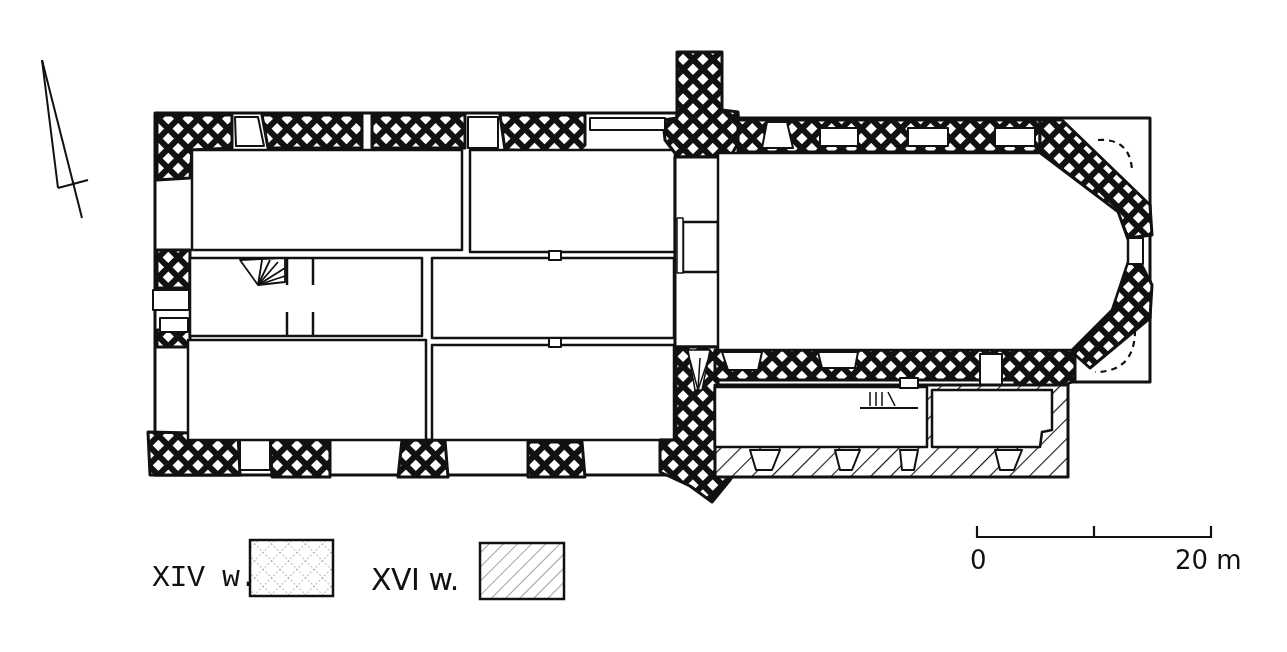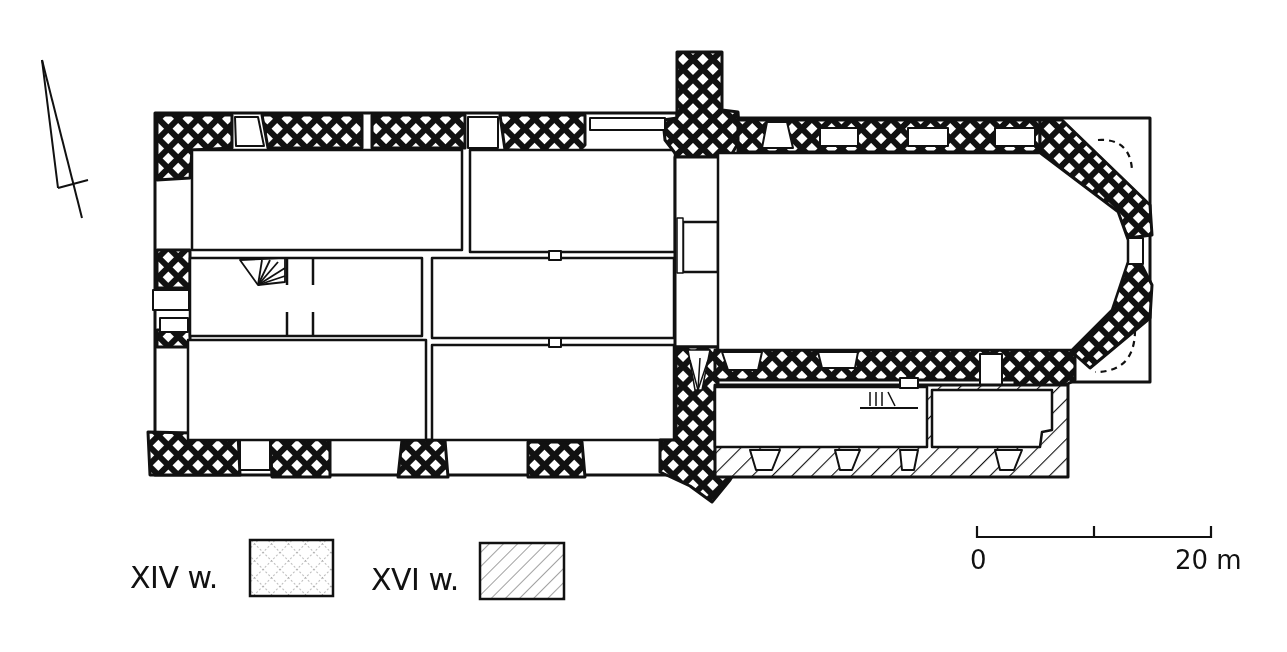--- a/index.html
+++ b/index.html
@@ -150,17 +150,17 @@
   <rect x="480" y="543" width="84" height="56" fill="url(#dhatch-legend)" stroke="#111" stroke-width="2.5"></rect>
 
   <g stroke="#111" stroke-width="2.2" fill="none">
     <line x1="977" y1="537" x2="1211" y2="537"></line>
     <line x1="977" y1="526" x2="977" y2="538"></line>
     <line x1="1094" y1="526" x2="1094" y2="538"></line>
     <line x1="1211" y1="526" x2="1211" y2="538"></line>
   </g>
 </svg>
 
-<div class="legend-label" style="left:130px; top:563px;">XIV w.</div>
+<div class="legend-label" style="left:152px; top:563px;font-family:Liberation Mono, monospace;">XIV w.</div>
 <div class="legend-label" style="left:364px; top:565px;margin-left:7px;">XVI w.</div>
 
 <div class="scale-label" style="left:970px; top:547px;">0</div>
 <div class="scale-label" style="left:1175px; top:547px;">20 m</div>
 
 </body></html>

